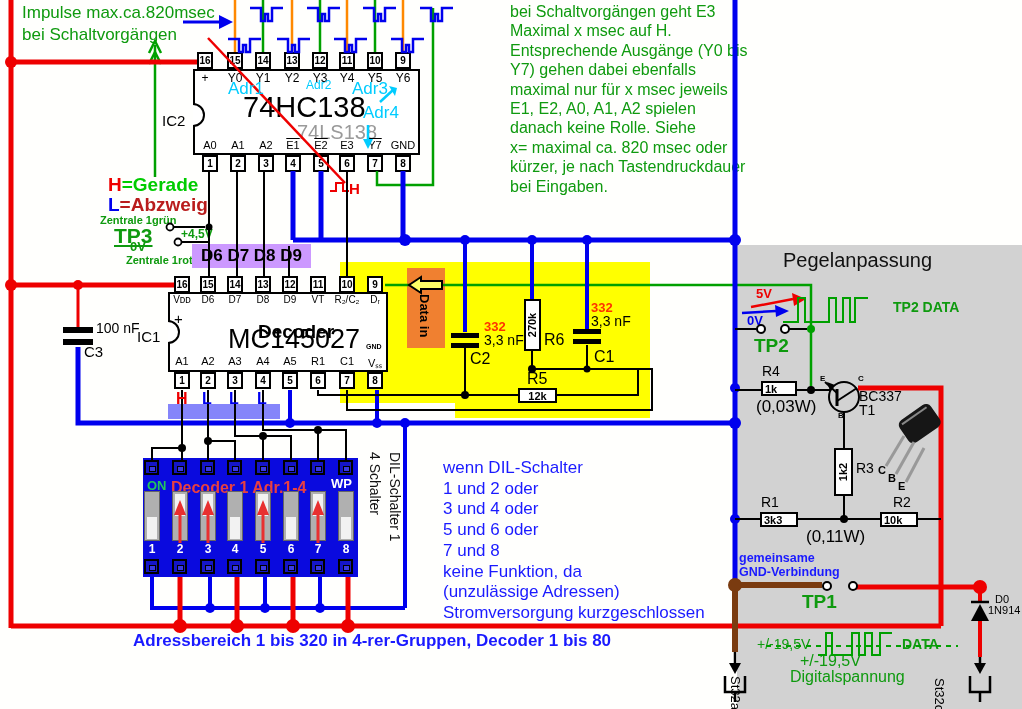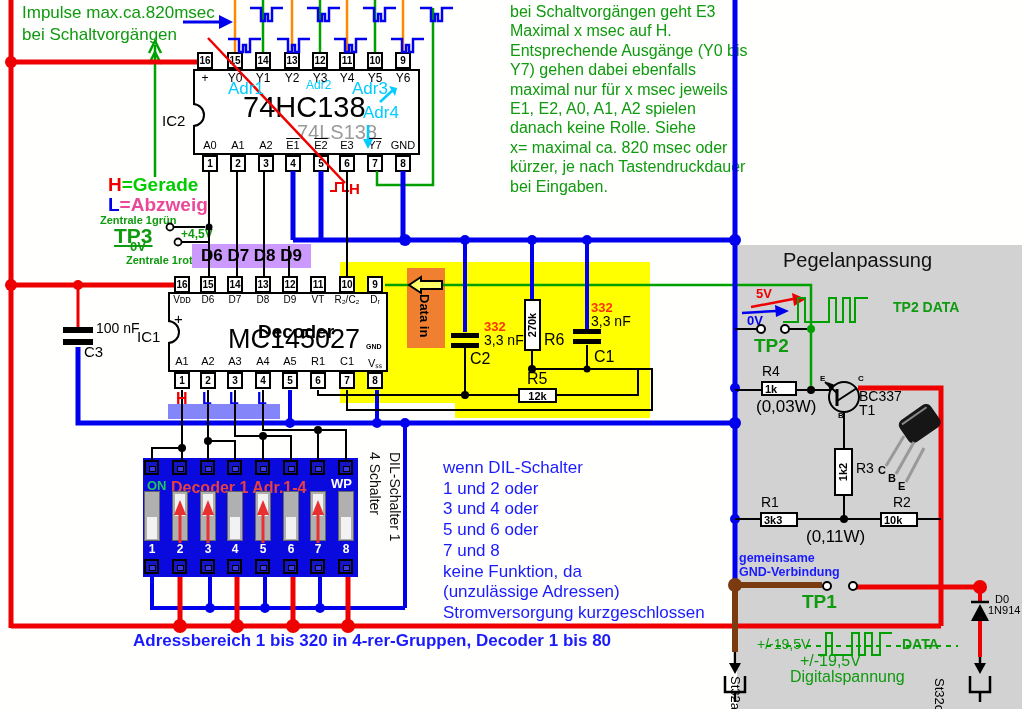--- a/index.html
+++ b/index.html
@@ -69,21 +69,21 @@
       <div>Y7) gehen dabei ebenfalls</div>
       <div>maximal nur für x msec jeweils</div>
       <div>E1, E2, A0, A1, A2 spielen</div>
       <div>danach keine Rolle. Siehe</div>
       <div>x= maximal ca. 820 msec oder</div>
       <div>kürzer, je nach Tastendruckdauer</div>
       <div>bei Eingaben.</div>
     </div>
 
   <div class="txt" style="left:108px;top:174px;font-size:19px;font-weight:bold;"><span style="color:#ee0000;">H</span><span style="color:#00cc00;">=Gerade</span></div>
-  <div class="txt" style="left:108px;top:194px;font-size:19px;font-weight:bold;"><span style="color:#0000ee;">L</span><span style="color:#ec4899;">=Abzweig</span></div>
+  <div class="txt" style="left:108px;top:194px;font-size:19px;font-weight:bold;"><span style="color:#0000ee;">L</span><span style="color:#b91c1c;">=Abzweig</span></div>
 
   <div class="txt green" style="left:100px;top:214px;font-size:11px;font-weight:bold;">Zentrale 1grün</div>
   <div class="txt green" style="left:114px;top:224px;font-size:21px;font-weight:bold;text-decoration:underline;">TP3</div>
   <div class="txt green" style="left:181px;top:228px;font-size:12px;font-weight:bold;">+4,5V</div>
   <div class="txt green" style="left:130px;top:240px;font-size:13px;font-weight:bold;">0V</div>
   <div class="txt green" style="left:126px;top:254px;font-size:11px;font-weight:bold;">Zentrale 1rot</div>
 
   <div class="txt" style="left:228px;top:79px;font-size:17px;color:#00ccff;z-index:6;">Adr1</div>
   <div class="txt" style="left:290px;top:79px;font-size:12px;color:#00ccff;z-index:6;margin-left:16px;">Adr2</div>
   <div class="txt" style="left:352px;top:79px;font-size:17px;color:#00ccff;z-index:6;">Adr3</div>

